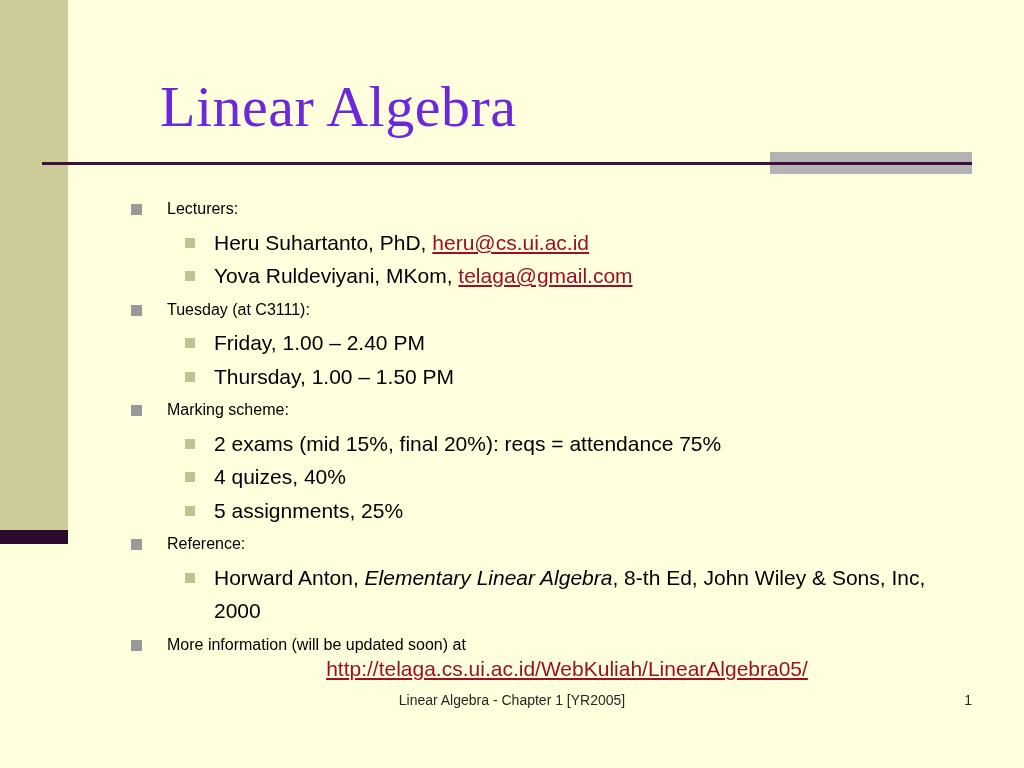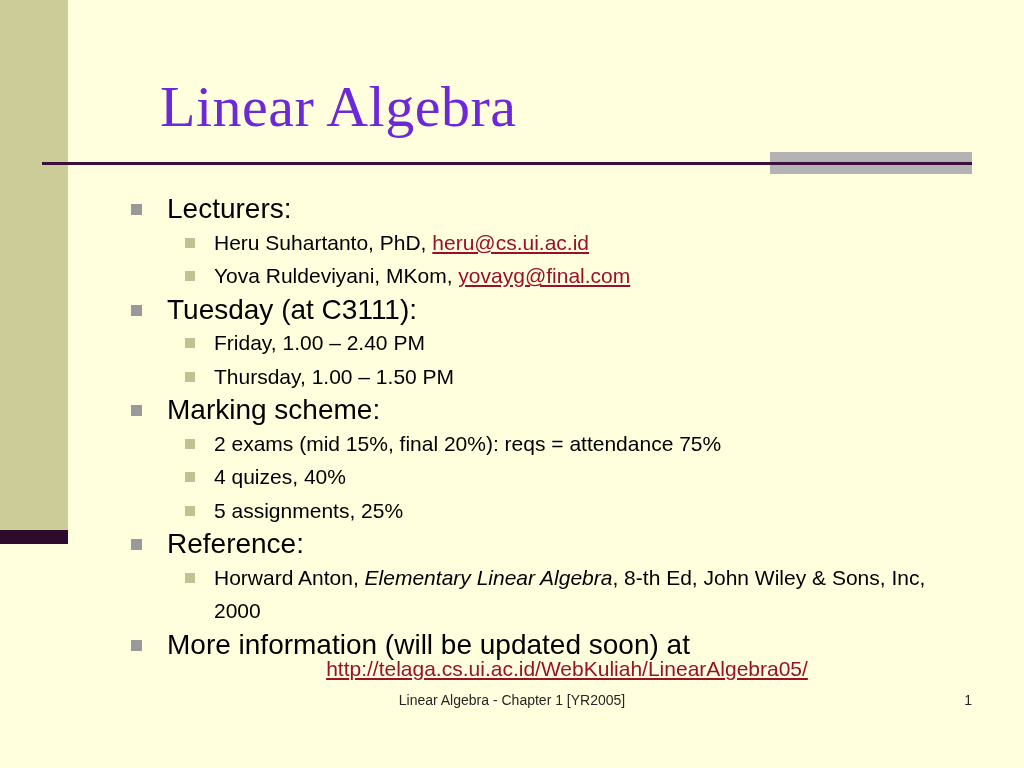--- a/index.html
+++ b/index.html
@@ -71,21 +71,21 @@
     top: 192px;
     width: 1024px;
   }
   .row {
     position: relative;
     display: block;
     color: #000000;
   }
   .lvl1 {
     padding-left: 167px;
-    font-size: 28px;
+    font-size: 16px;
     line-height: 33.5px;
     min-height: 33.5px;
   }
   .lvl2 {
     padding-left: 214px;
     font-size: 21px;
     line-height: 33.5px;
     min-height: 33.5px;
   }
   .lvl2.wrap {
@@ -170,21 +170,21 @@
       <span class="txt">Lecturers:</span>
     </div>
 
     <div class="row lvl2">
       <span class="marker"></span>
       <span class="txt">Heru Suhartanto, PhD, </span><a class="link" href="#">heru@cs.ui.ac.id</a>
     </div>
 
     <div class="row lvl2">
       <span class="marker"></span>
-      <span class="txt">Yova Ruldeviyani, MKom, </span><a class="link" href="#">yovayg@final.com</a>
+      <span class="txt">Yova Ruldeviyani, MKom, </span><a class="link" href="#">telaga@gmail.com</a>
     </div>
 
     <div class="row lvl1">
       <span class="marker"></span>
       <span class="txt">Tuesday (at C3111):</span>
     </div>
 
     <div class="row lvl2">
       <span class="marker"></span>
       <span class="txt">Friday, 1.00 – 2.40 PM</span>

